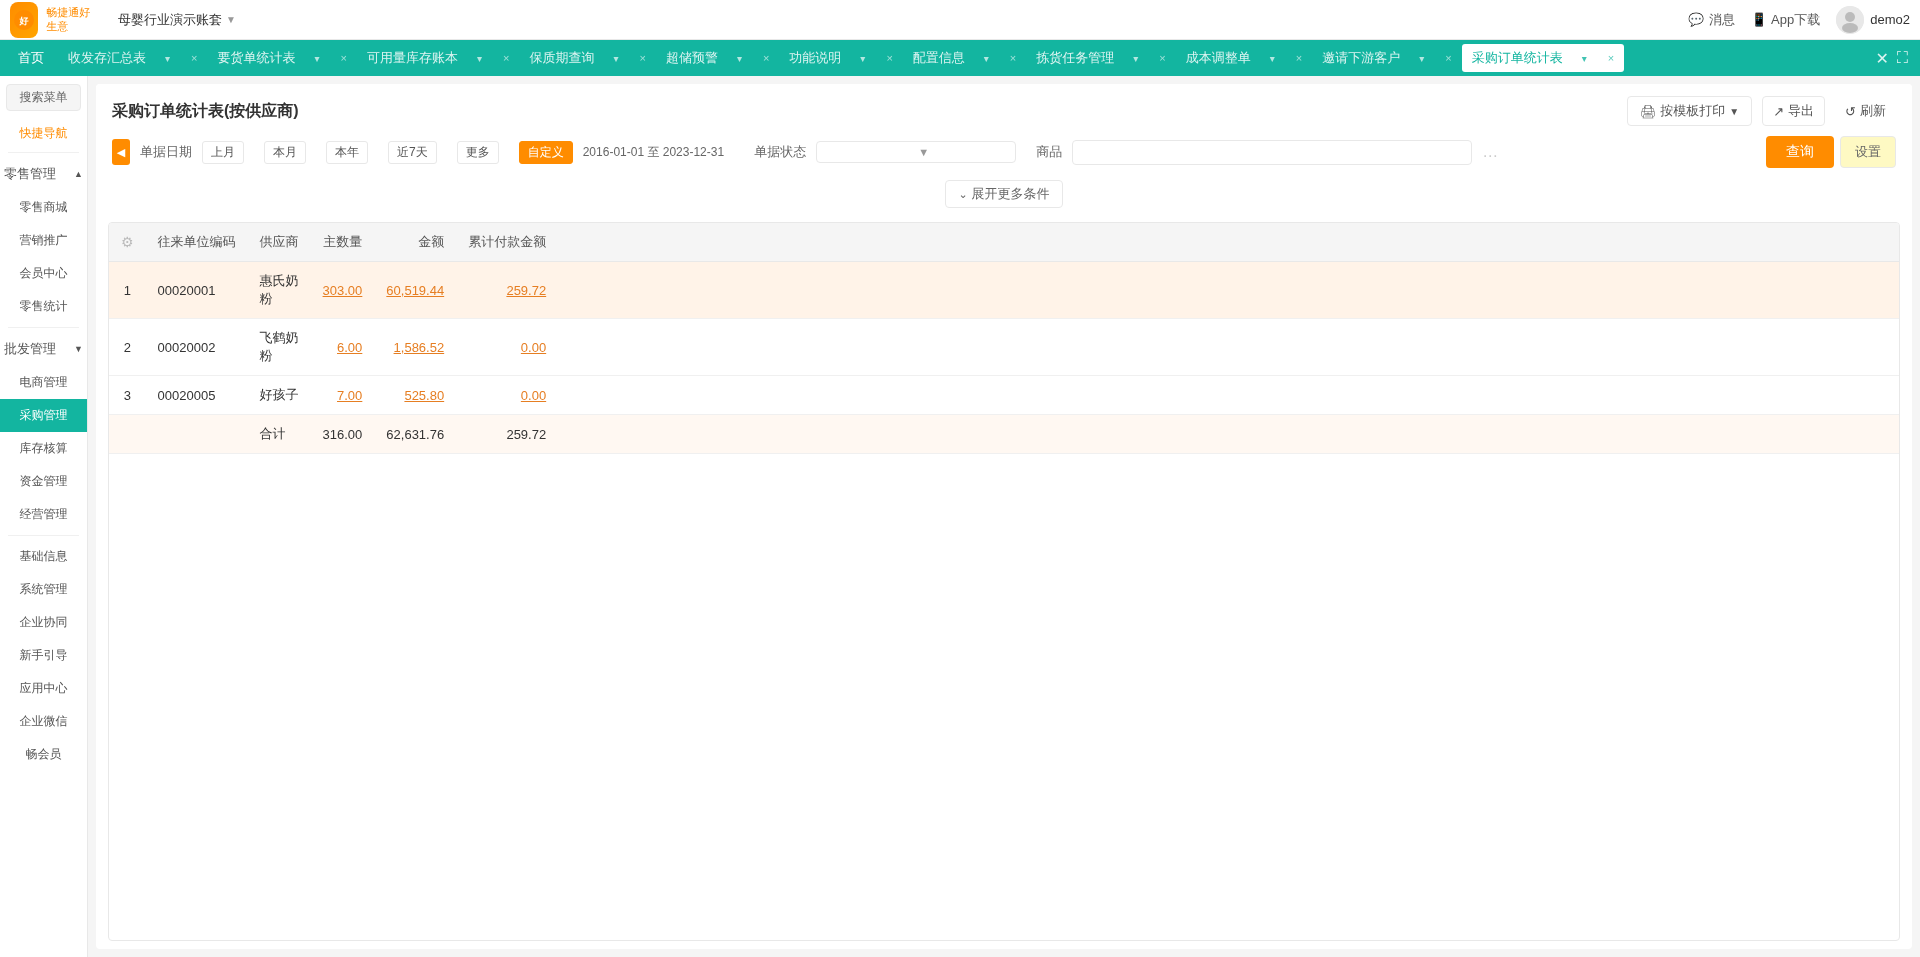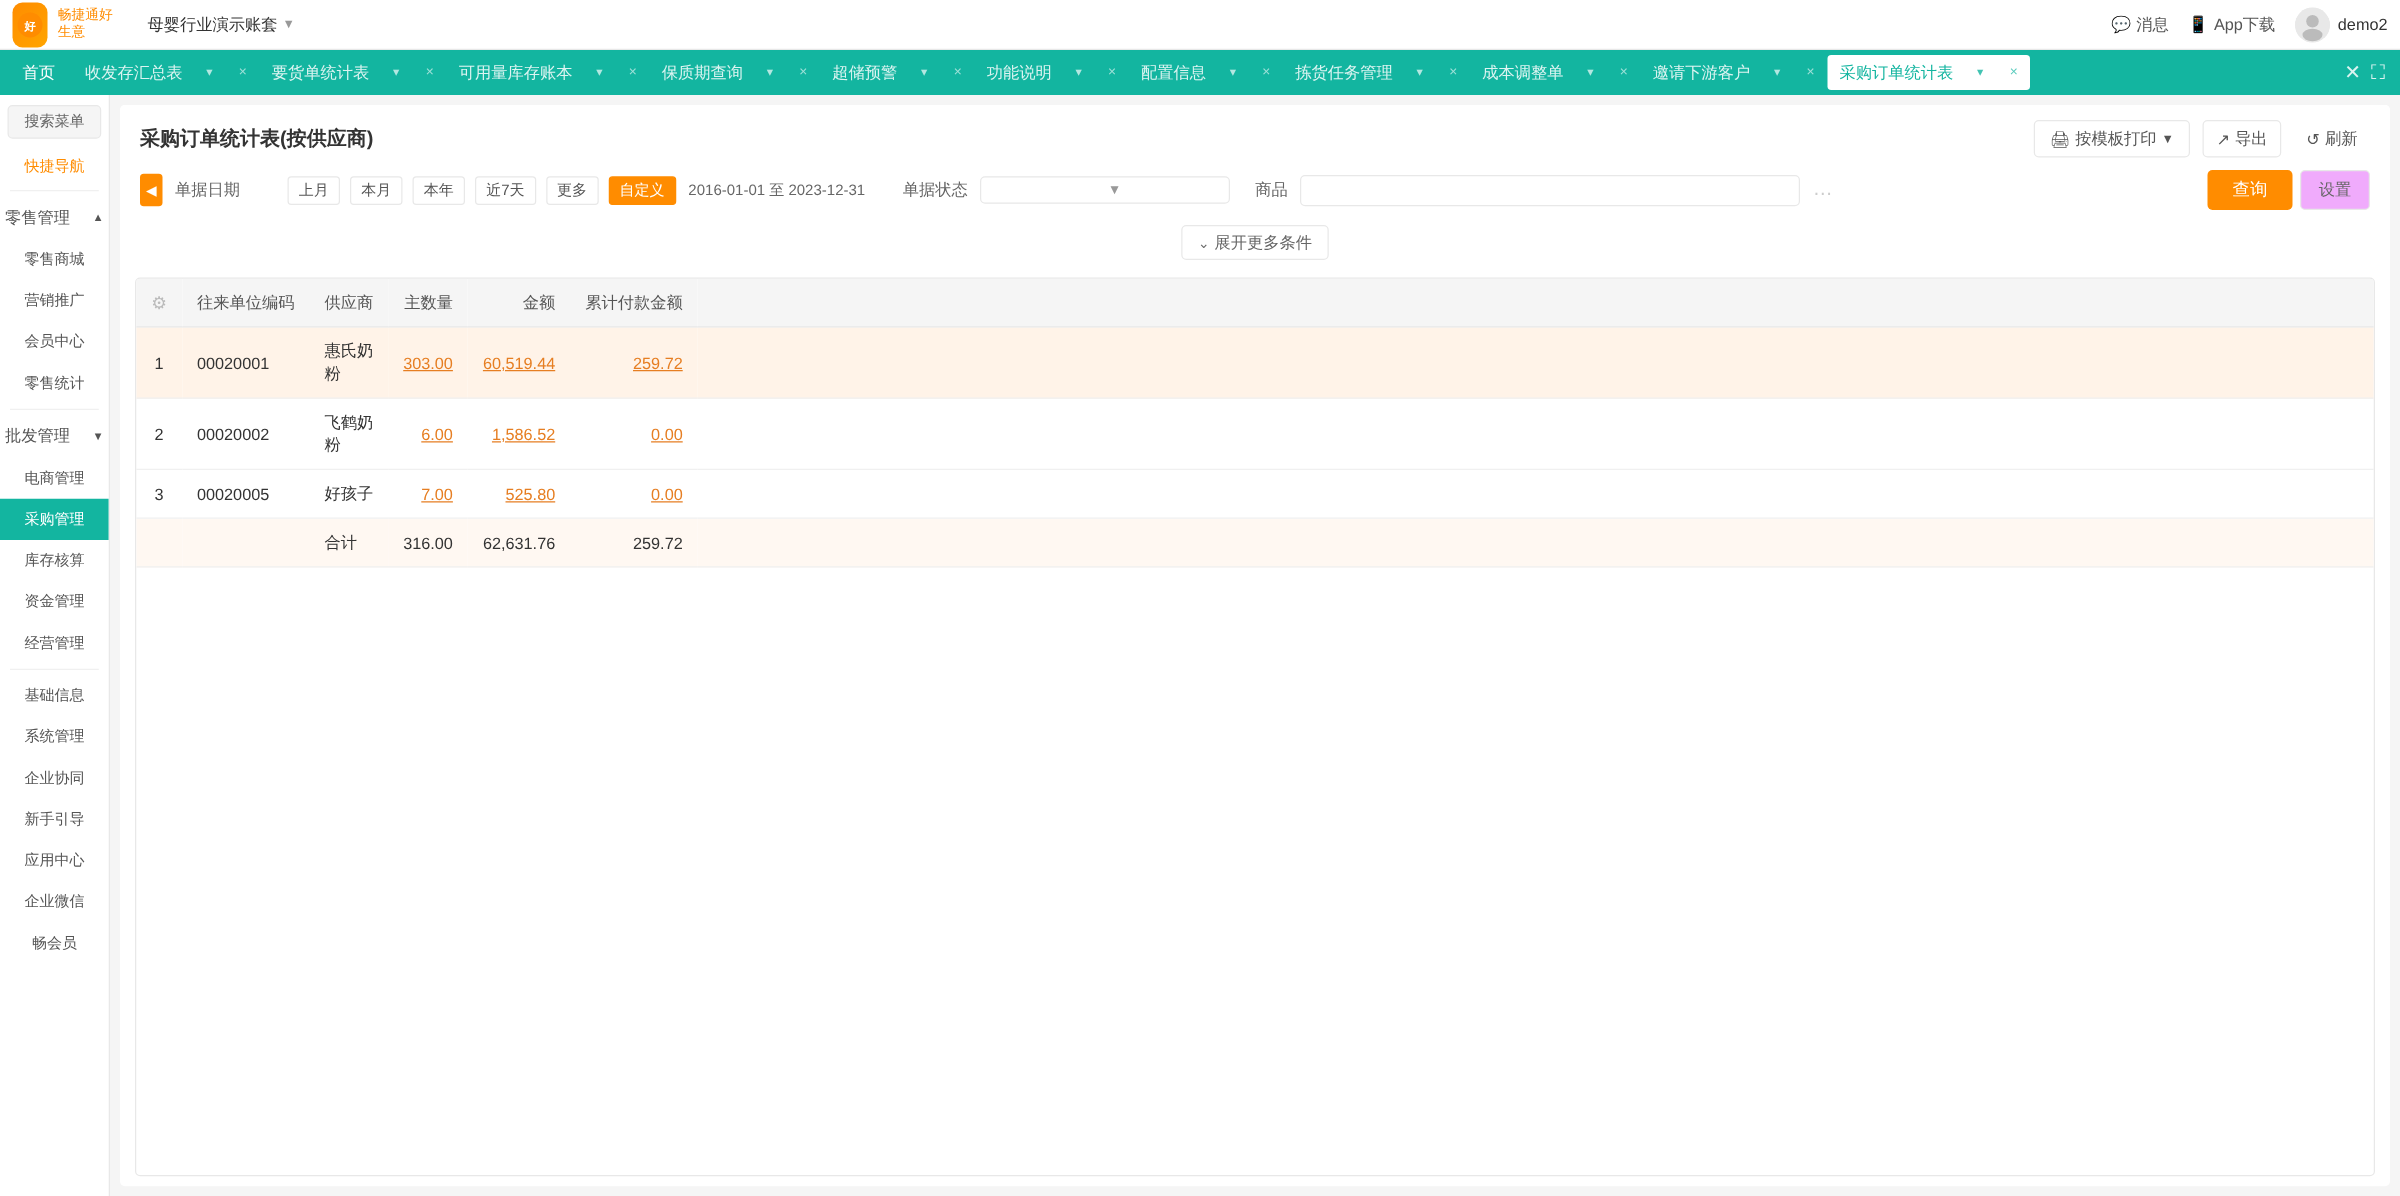--- a/index.html
+++ b/index.html
@@ -41,31 +41,31 @@
 
     
     .content-area { flex: 1; display: flex; flex-direction: column; overflow: hidden; background: #f5f5f5; }
     .page-title-row { display: flex; align-items: center; justify-content: space-between; margin-bottom: 10px; }
     .page-title { font-size: 16px; font-weight: 600; color: #333; }
     .page-actions { display: flex; align-items: center; gap: 10px; }
     .print-btn { display: flex; align-items: center; gap: 4px; border: 1px solid #e8e8e8; background: #fff; padding: 5px 12px; border-radius: 4px; cursor: pointer; color: #555; font-size: 13px; }
     .export-btn { display: flex; align-items: center; gap: 4px; border: 1px solid #e8e8e8; background: #fff; padding: 5px 10px; border-radius: 4px; cursor: pointer; color: #555; font-size: 13px; }
     .refresh-btn { display: flex; align-items: center; gap: 4px; border: none; background: none; padding: 5px 10px; cursor: pointer; color: #555; font-size: 13px; }
     .filter-label { color: #666; font-size: 13px; }
-    .date-btns { display: flex; gap: 8px; margin-left: 28px; }
+    .date-btns { display: flex; gap: 20px; }
     .date-btn { padding: 2px 8px; border: 1px solid #e8e8e8; border-radius: 3px; background: #fff; cursor: pointer; font-size: 12px; color: #555; }
     .date-btn.custom { background: #ff8c00; color: #fff; border-color: #ff8c00; border-radius: 3px; padding: 2px 8px; }
     .date-range { font-size: 12px; color: #666; }
     .filter-select { display: flex; align-items: center; gap: 4px; border: 1px solid #e8e8e8; border-radius: 4px; padding: 4px 10px; background: #fff; cursor: pointer; min-width: 180px; }
     .filter-select span { flex: 1; color: #999; font-size: 13px; }
     .filter-input { display: flex; align-items: center; border: 1px solid #e8e8e8; border-radius: 4px; padding: 4px 10px; background: #fff; flex: 1; max-width: 300px; }
     .filter-input input { border: none; outline: none; font-size: 13px; color: #333; width: 100%; background: transparent; }
     .filter-dots { color: #ccc; font-size: 16px; cursor: pointer; }
     .query-btn { background: #ff8c00; color: #fff; border: none; border-radius: 4px; padding: 6px 20px; font-size: 14px; cursor: pointer; }
-    .settings-btn { background: #f0abfc; color: #666; border: 1px solid #e8e8e8; border-radius: 4px; padding: 6px 14px; font-size: 13px; cursor: pointer; }
+    .settings-btn { background: #fef9c3; color: #666; border: 1px solid #e8e8e8; border-radius: 4px; padding: 6px 14px; font-size: 13px; cursor: pointer; }
     .expand-btn { display: flex; align-items: center; gap: 4px; color: #666; font-size: 13px; cursor: pointer; border: 1px solid #e8e8e8; border-radius: 4px; padding: 4px 12px; background: #fff; }
 
     
     .filter-expand-row { display: flex; justify-content: center; padding: 4px 0 6px; }
 
     
     .table-container { flex: 1; overflow: auto; background: #fff; margin: 8px 12px; border-radius: 4px; border: 1px solid #e8e8e8; }
     table { width: 100%; border-collapse: collapse; }
     thead tr { background: #f5f5f5; }
     th { padding: 10px 12px; text-align: left; color: #555; font-weight: 500; font-size: 13px; border-bottom: 1px solid #e8e8e8; white-space: nowrap; }

